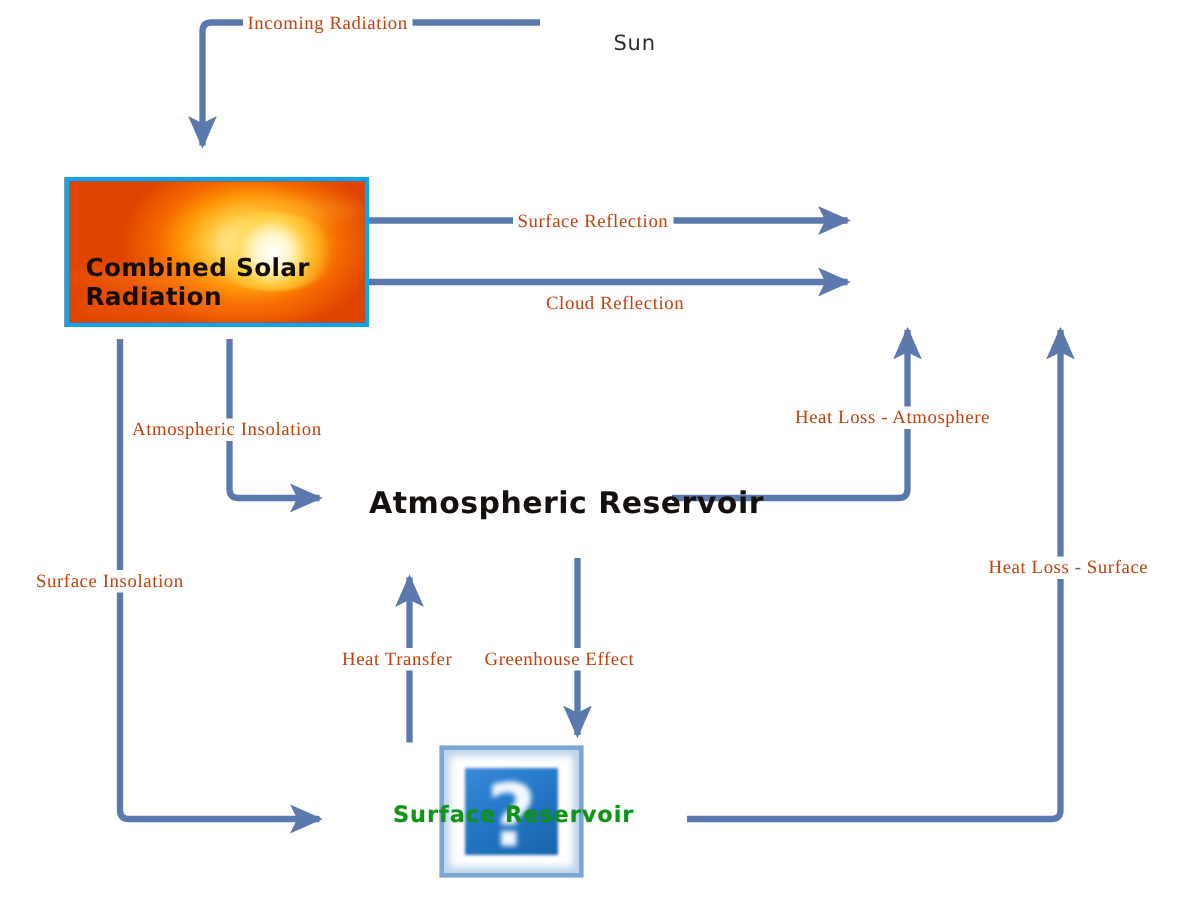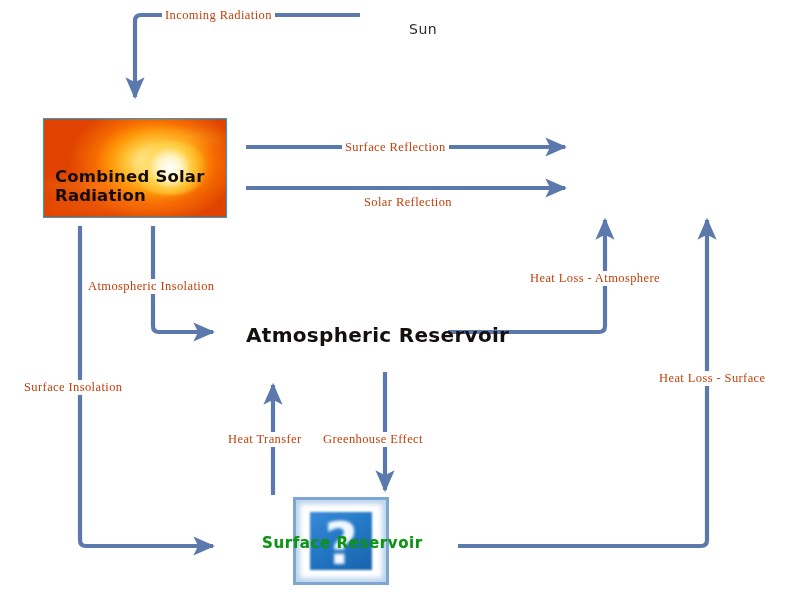--- a/index.html
+++ b/index.html
@@ -53,23 +53,23 @@
     font-size: 14px;
     color: #2e2e2e;
     letter-spacing: 0.5px;
   }
 
   
   .solar-box {
     position: absolute;
     left: 43px;
     top: 118px;
-    width: 184px;
+    width: 203px;
     height: 100px;
-    border: 1px solid #0ea5e9;
+    border: 3px solid #0ea5e9;
     box-sizing: border-box;
     overflow: hidden;
     background: #c62d06;
   }
   .solar-box .sky {
     position: absolute;
     inset: 0;
     background:
       radial-gradient(ellipse 86px 60px at 61% 44%, #fffbe8 0%, #ffe9a0 16%, #ffc63a 33%, #ff9708 52%, #f56a00 70%, #e04400 100%),
       linear-gradient(160deg, #d42a00 0%, #e84b00 40%, #f05800 70%, #b81f03 100%);
@@ -215,21 +215,21 @@
     <div class="ring"></div>
     <div class="inner"></div>
     <div class="qmark">?</div>
   </div>
   <div class="surface-lbl">Surface Reservoir</div>
 
   <div class="lbl" style="left:162px; top:8px;">Incoming Radiation</div>
 
   <div class="lbl" style="left:342px; top:140px;">Surface Reflection</div>
 
-  <div class="lbl" style="left:361px; top:195px;">Solar Reflection</div>
+  <div class="lbl" style="left:361px; top:195px;">Cloud Reflection</div>
 
   <div class="lbl" style="left:85px; top:279px;">Atmospheric Insolation</div>
 
   <div class="lbl" style="left:21px; top:380px;">Surface Insolation</div>
 
   <div class="lbl" style="left:225px; top:432px;">Heat Transfer</div>
 
   <div class="lbl" style="left:527px; top:271px;">Heat Loss - Atmosphere</div>
 
   <div class="lbl" style="left:320px; top:432px;">Greenhouse Effect</div>

